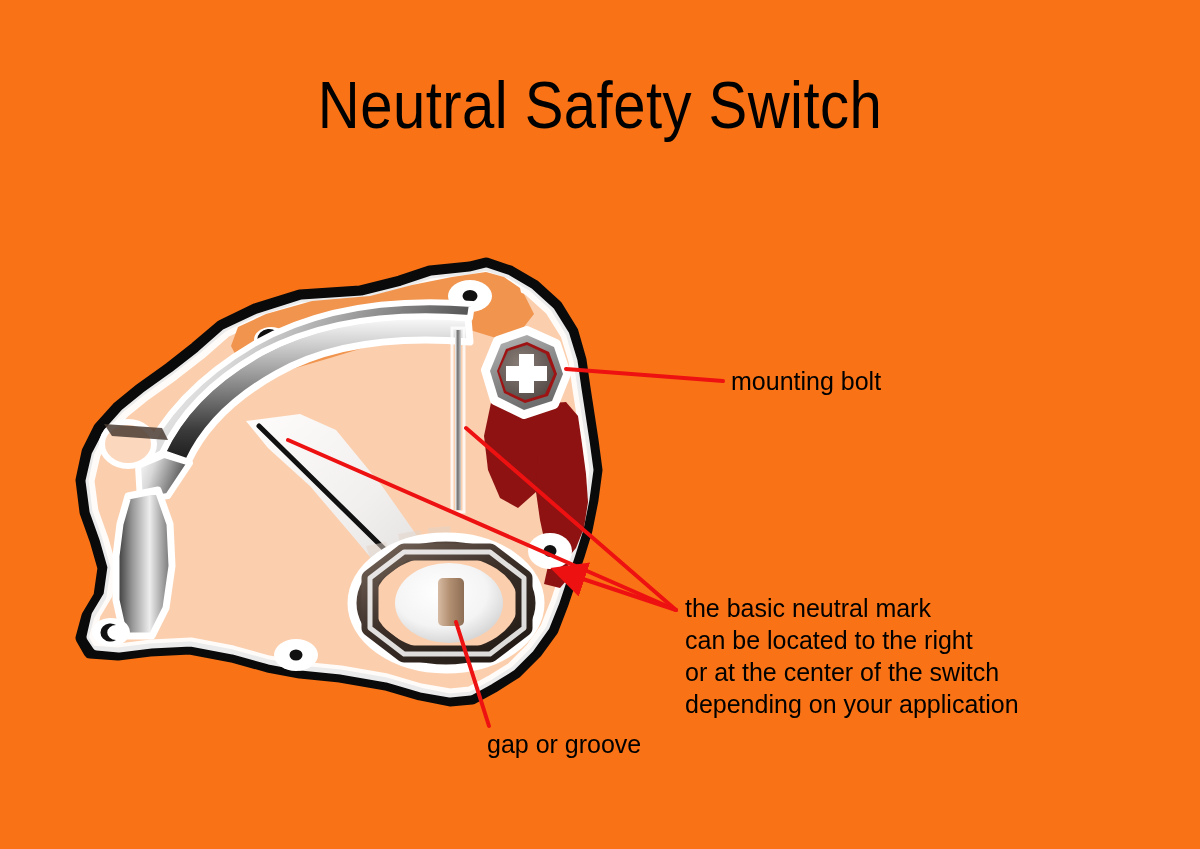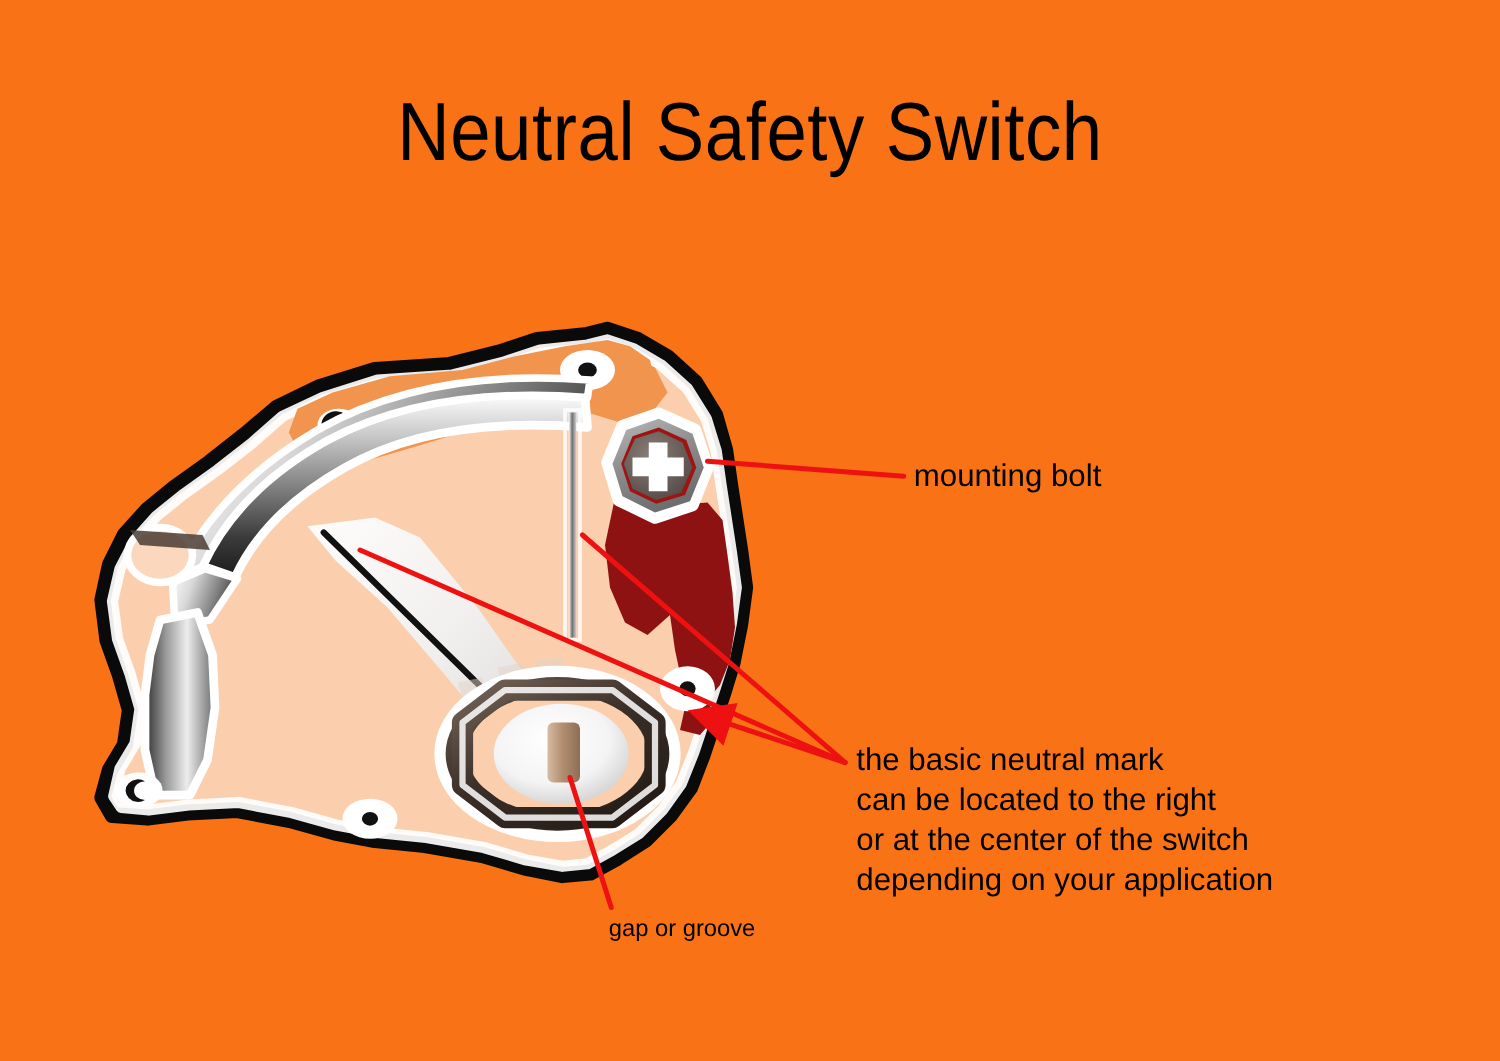--- a/index.html
+++ b/index.html
@@ -57,21 +57,21 @@
     top: 592px;
     font-size: 25px;
     line-height: 32px;
   }
   #label-neutral-mark .line {
     display: block;
   }
   #label-gap-groove {
     left: 487px;
     top: 729px;
-    font-size: 19px;
+    font-size: 25px;
     line-height: 30px;
   }
 </style>
 </head>
 <body>
 
 <div id="page-root">
 
   <div class="title">Neutral Safety Switch</div>
 

